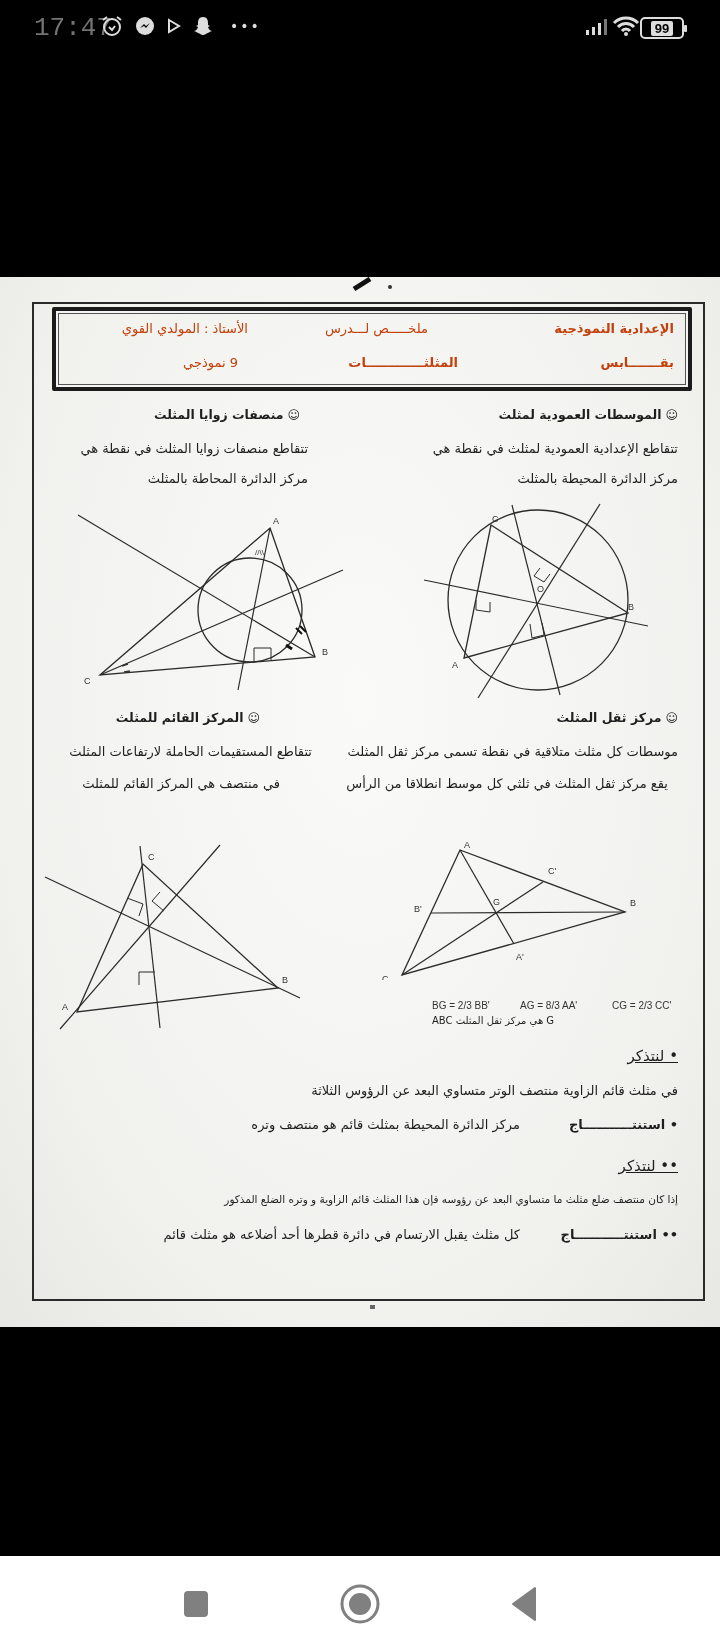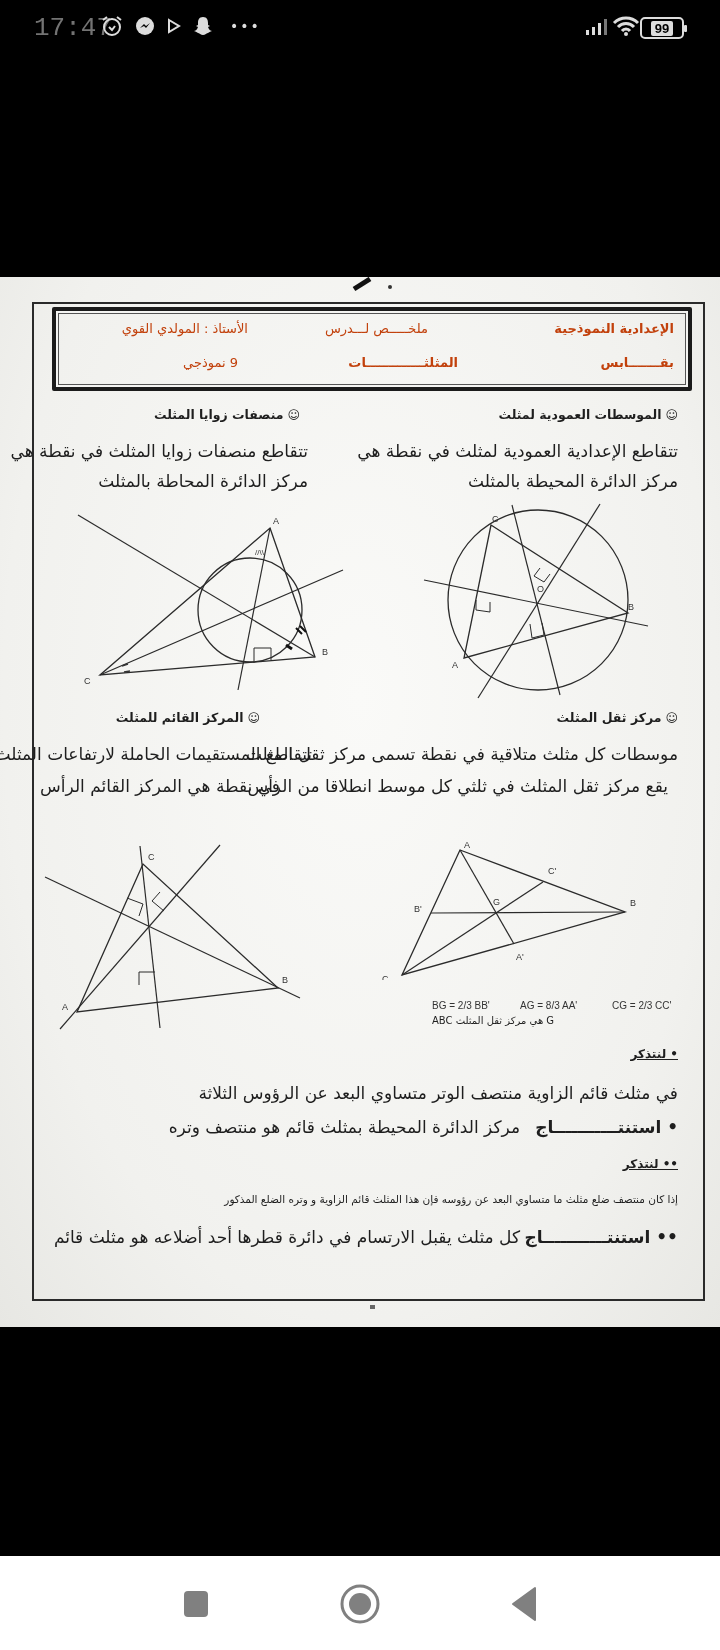--- a/index.html
+++ b/index.html
@@ -18,30 +18,30 @@
 
     
     .photo { position: absolute; left: 0; top: 277px; width: 720px; height: 1050px; background: #f4f4f2; overflow: hidden; }
     .photo-grain { position: absolute; inset: 0; background: radial-gradient(ellipse at 50% 40%, #fafaf8 0%, #f1f1ee 70%, #e7e7e3 100%); }
     .outer-frame { position: absolute; left: 32px; top: 25px; width: 673px; height: 999px; border: 2px solid #2a2a2a; }
     .header-box { position: absolute; left: 52px; top: 30px; width: 640px; height: 84px; border: 4px solid #1b1b1b; border-radius: 2px; box-shadow: inset 0 0 0 2px #f4f4f2, inset 0 0 0 3px #555; }
     .hdr-text { position: absolute; font-size: 13px; color: #c2410c; direction: rtl; white-space: nowrap; font-family: "DejaVu Sans", sans-serif; }
 
     .ar { direction: rtl; font-family: "DejaVu Sans", sans-serif; color: #1e1e1e; position: absolute; white-space: nowrap; }
     .sec-title { font-size: 12.5px; font-weight: bold; }
-    .sec-text { font-size: 17px; }
+    .sec-text { font-size: 13px; }
     .smiley { font-size: 12px; margin-left: 4px; }
 
     .figure { position: absolute; }
     .figure svg { display: block; }
     .fig-label { font-family: "Liberation Sans", sans-serif; font-size: 9px; fill: #333; }
 
     .formula { position: absolute; font-family: "Liberation Sans", sans-serif; font-size: 10px; color: #333; white-space: nowrap; }
 
-    .underline-title { text-decoration: underline; font-weight: bold; font-size: 12px; }
+    .underline-title { text-decoration: underline; font-weight: normal; font-size: 15px; }
 
     
     .nav-bar { position: absolute; left: 0; top: 1556px; width: 720px; height: 94px; background: #fff; }
     .nav-btn { position: absolute; top: 20px; width: 60px; height: 56px; display: flex; align-items: center; justify-content: center; cursor: pointer; }
   </style>
 </head>
 <body>
 
 <div class="status-bar">
   <div class="status-time">17:47</div>
@@ -183,21 +183,21 @@
   </div>
   <div class="formula" style="left:432px;top:723px;">BG = 2/3 BB'</div>
   <div class="formula" style="left:520px;top:723px;">AG = 8/3 AA'</div>
   <div class="formula" style="left:612px;top:723px;width:64px;overflow:hidden;">CG = 2/3 CC'</div>
   <div class="ar" style="left:432px;top:738px;font-size:10px;">G هي مركز ثقل المثلث ABC</div>
 
   <div class="ar sec-title" style="right:460px;top:433px;">
     <span class="smiley">☺</span><span>المركز القائم للمثلث</span>
   </div>
   <div class="ar sec-text" style="right:408px;top:467px;">تتقاطع المستقيمات الحاملة لارتفاعات المثلث</div>
-  <div class="ar sec-text" style="right:440px;top:499px;">في نقطة هي المركز القائم الرأس</div>
+  <div class="ar sec-text" style="right:440px;top:499px;">في منتصف هي المركز القائم للمثلث</div>
 
   <div class="figure" style="left:40px;top:553px;">
     <svg width="280" height="200" viewBox="0 0 280 200">
       <polygon points="103,34 37,182 238,158" fill="none" stroke="#2b2b2b" stroke-width="1.3"></polygon>
       <line x1="100" y1="16" x2="120" y2="198" stroke="#2b2b2b" stroke-width="1.2"></line>
       <line x1="5" y1="47" x2="260" y2="168" stroke="#2b2b2b" stroke-width="1.2"></line>
       <line x1="180" y1="15" x2="20" y2="199" stroke="#2b2b2b" stroke-width="1.2"></line>
       <path d="M99 155 l0 -13 l16 0" fill="none" stroke="#2b2b2b" stroke-width="1"></path>
       <path d="M87 68 l16 6 l-4 12" fill="none" stroke="#2b2b2b" stroke-width="1"></path>
       <path d="M120 62 l-8 9 l12 10" fill="none" stroke="#2b2b2b" stroke-width="1"></path>

